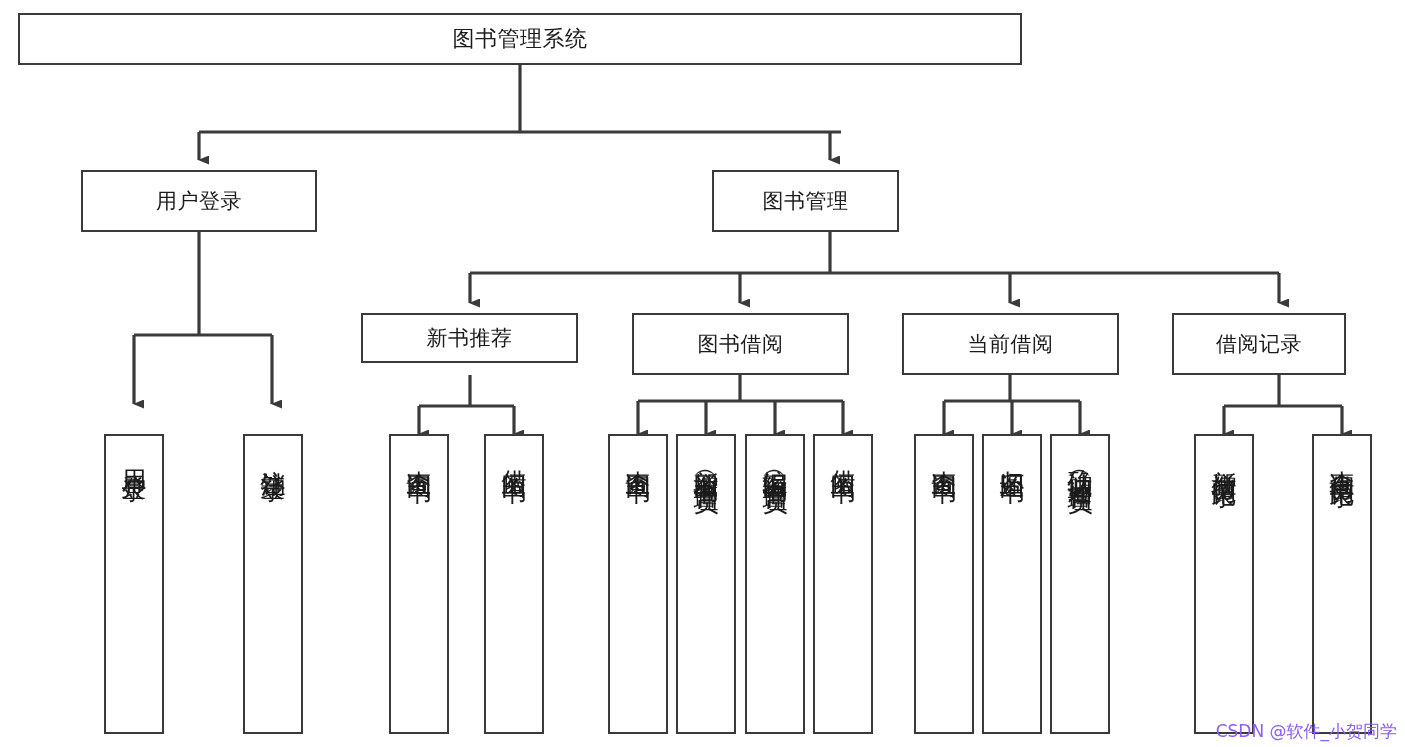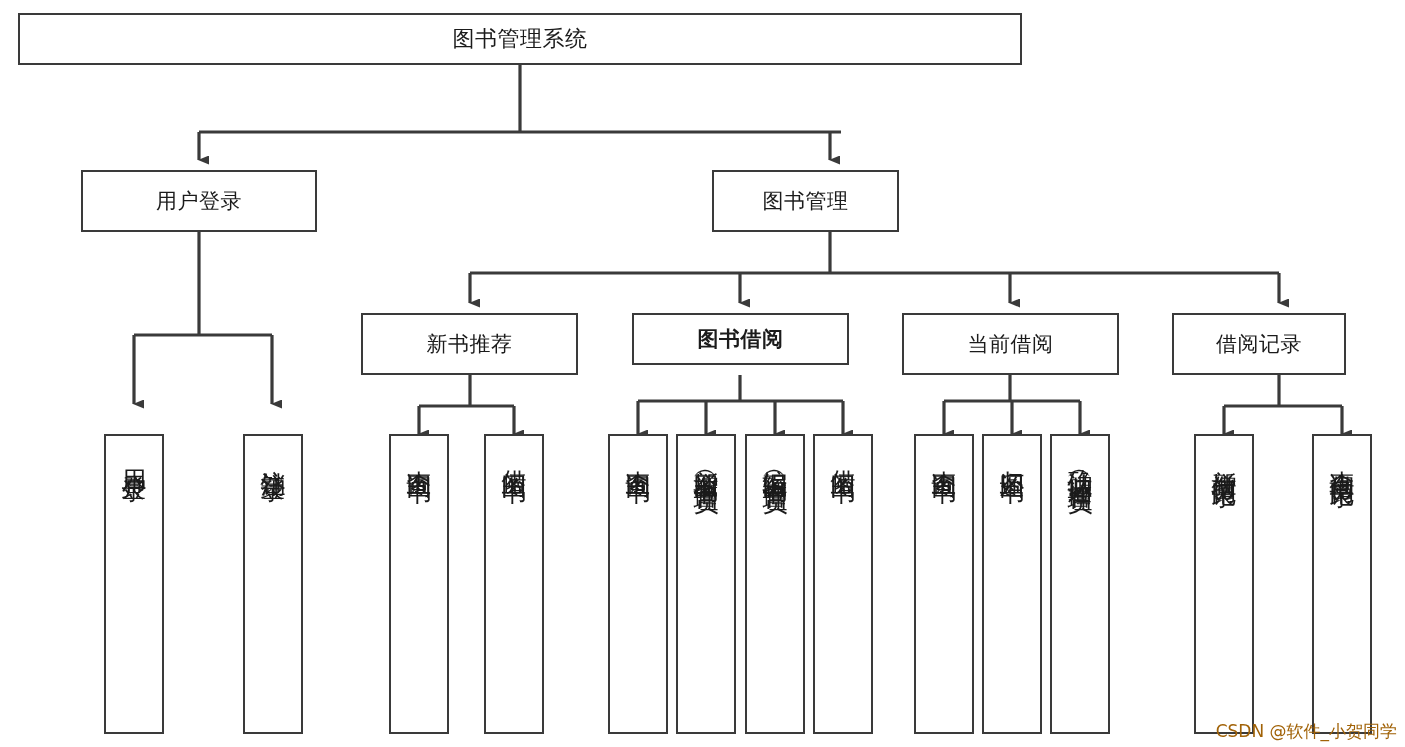--- a/index.html
+++ b/index.html
@@ -62,21 +62,21 @@
     font-size: 25px;
     line-height: 1;
     letter-spacing: 3px;
     max-height: 280px;
   }
   #watermark {
     position: absolute;
     right: 8px;
     bottom: 4px;
     font-size: 17px;
-    color: #a16207;
+    color: #8b5cf6;
     z-index: 5;
     white-space: nowrap;
     font-family: "DejaVu Sans", "Liberation Sans", sans-serif;
   }
 </style>
 </head>
 <body>
 
 <div id="canvas">
 
@@ -134,24 +134,24 @@
     <span class="label">图书管理系统</span>
   </div>
 
   <div class="node horiz" style="left:81px; top:170px; width:236px; height:62px;">
     <span class="label">用户登录</span>
   </div>
   <div class="node horiz" style="left:712px; top:170px; width:187px; height:62px;">
     <span class="label">图书管理</span>
   </div>
 
-  <div class="node horiz" style="left:361px; top:313px; width:217px; height:62px;">
+  <div class="node horiz" style="left:361px; top:313px; width:217px; height:50px;">
     <span class="label">新书推荐</span>
   </div>
-  <div class="node horiz" style="left:632px; top:313px; width:217px; height:52px;font-weight:bold;">
+  <div class="node horiz" style="left:632px; top:313px; width:217px; height:62px;">
     <span class="label">图书借阅</span>
   </div>
   <div class="node horiz" style="left:902px; top:313px; width:217px; height:62px;">
     <span class="label">当前借阅</span>
   </div>
   <div class="node horiz" style="left:1172px; top:313px; width:174px; height:62px;">
     <span class="label">借阅记录</span>
   </div>
 
   <div class="node vert" style="left:104px; top:434px; width:60px; height:300px;">

